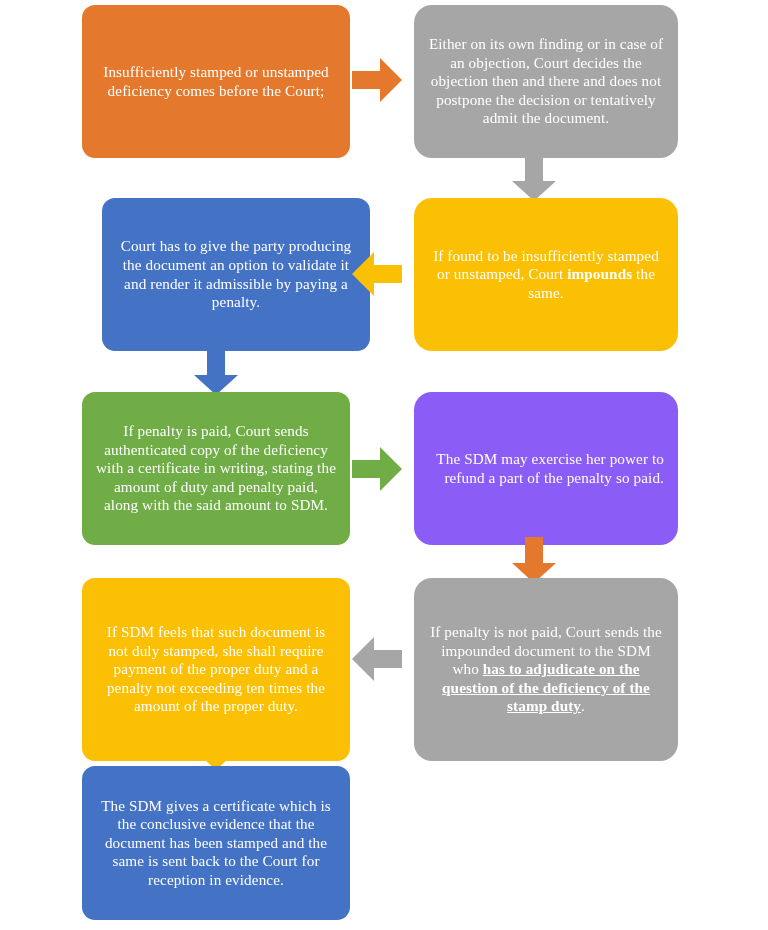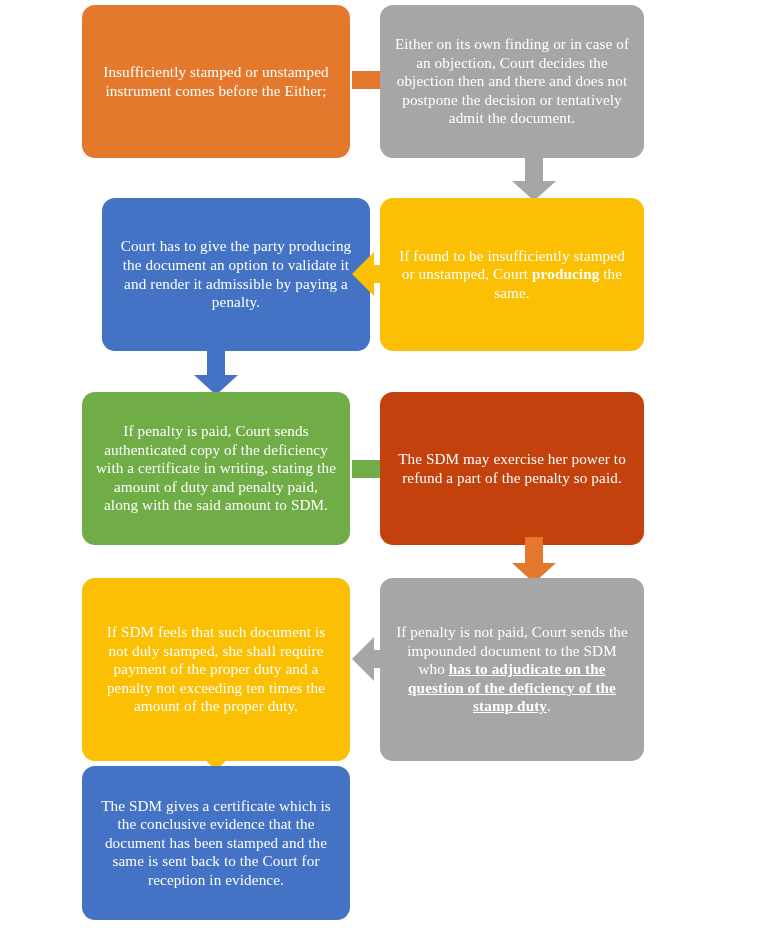--- a/index.html
+++ b/index.html
@@ -39,42 +39,42 @@
   }
   .node .node-text {
     display: block;
     width: 100%;
   }
   .node b { font-weight: bold; }
   .node u { text-decoration: underline; }
 
   
   .col-left  { left: 82px;  width: 268px; }
-  .col-right { left: 380px; width: 264px; }
+  .col-right { left: 414px; width: 264px; border-radius: 18px; }
 
   
   .row1 { top: 5px;   height: 153px; }
   .row2 { top: 198px; height: 153px; }
   .row3 { top: 392px; height: 153px; }
   .row4 { top: 578px; height: 183px; }
   .row5 { top: 766px; height: 154px; }
 
   
   .arrow {
     position: absolute;
   }
   .arrow svg { display: block; }
 </style>
 </head>
 <body>
 
 <div id="flow-canvas">
 
   <div class="node col-left row1" style="background:#E4792E;">
-    <span class="node-text">Insufficiently stamped or unstamped instrument comes before the Either;</span>
+    <span class="node-text">Insufficiently stamped or unstamped deficiency comes before the Court;</span>
   </div>
 
   <div class="arrow" style="left:352px; top:58px;">
     <svg width="50" height="44" viewBox="0 0 50 44" aria-hidden="true">
       <polygon points="0,13 28,13 28,0 50,22 28,44 28,31 0,31" fill="#E4792E"></polygon>
     </svg>
   </div>
 
   <div class="node col-right row1" style="background:#A6A6A6;">
     <span class="node-text">Either on its own finding or in case of an objection, Court decides the objection then and there and does not postpone the decision or tentatively admit the document.</span>
@@ -91,41 +91,41 @@
   </div>
 
   <div class="arrow" style="left:352px; top:252px;">
     <svg width="50" height="44" viewBox="0 0 50 44" aria-hidden="true">
       <polygon points="50,13 22,13 22,0 0,22 22,44 22,31 50,31" fill="#FBBF04"></polygon>
     </svg>
   </div>
 
   <div class="node col-right row2" style="background:#FBBF04;">
     <span class="node-text">
-      <span>If found to be insufficiently stamped or unstamped, Court </span><b>producing</b><span> the same.</span>
+      <span>If found to be insufficiently stamped or unstamped, Court </span><b>impounds</b><span> the same.</span>
     </span>
   </div>
 
   <div class="arrow" style="left:194px; top:349px;">
     <svg width="44" height="46" viewBox="0 0 44 46" aria-hidden="true">
       <polygon points="13,0 31,0 31,26 44,26 22,46 0,26 13,26" fill="#4472C4"></polygon>
     </svg>
   </div>
 
   <div class="node col-left row3" style="background:#70AD47;">
     <span class="node-text">If penalty is paid, Court sends authenticated copy of the deficiency with a certificate in writing, stating the amount of duty and penalty paid, along with the said amount to SDM.</span>
   </div>
 
   <div class="arrow" style="left:352px; top:447px;">
     <svg width="50" height="44" viewBox="0 0 50 44" aria-hidden="true">
       <polygon points="0,13 28,13 28,0 50,22 28,44 28,31 0,31" fill="#70AD47"></polygon>
     </svg>
   </div>
 
-  <div class="node col-right row3" style="background:#c2410c;">
+  <div class="node col-right row3" style="background:#8b5cf6;text-align:right;">
     <span class="node-text">The SDM may exercise her power to refund a part of the penalty so paid.</span>
   </div>
 
   <div class="arrow" style="left:512px; top:537px;">
     <svg width="44" height="46" viewBox="0 0 44 46" aria-hidden="true">
       <polygon points="13,0 31,0 31,26 44,26 22,46 0,26 13,26" fill="#E4792E"></polygon>
     </svg>
   </div>
 
   <div class="node col-left row4" style="background:#FBBF04;">

